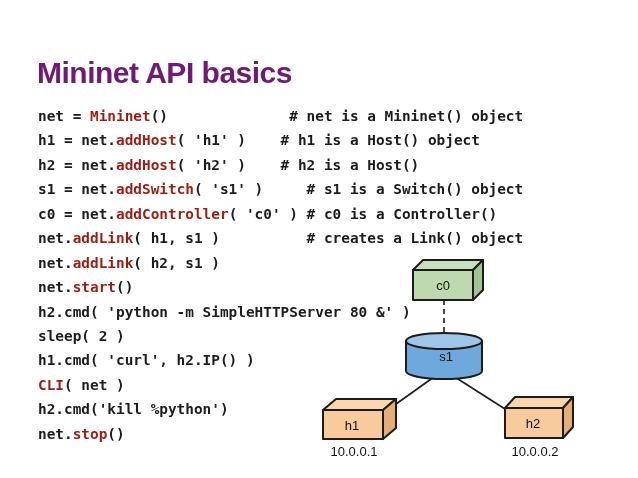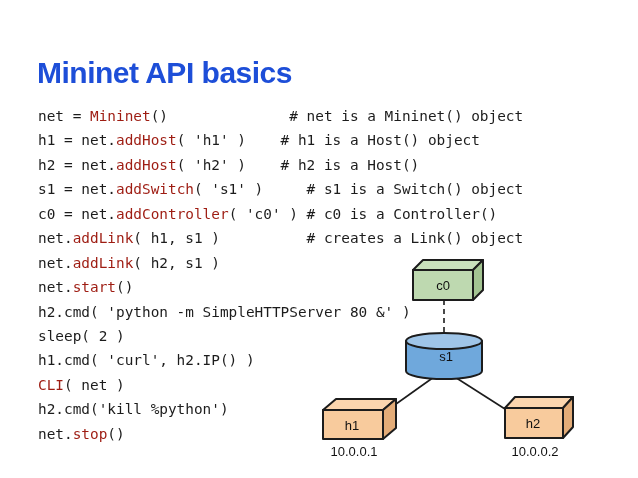--- a/index.html
+++ b/index.html
@@ -13,31 +13,31 @@
   }
   .slide-title {
     position: absolute;
     left: 37px;
     top: 56px;
     margin: 0;
     font-family: "Liberation Sans", sans-serif;
     font-size: 30px;
     font-weight: bold;
     letter-spacing: -0.5px;
-    color: #1d4ed8;
+    color: #701a75;
     white-space: nowrap;
   }
   .code-block {
     position: absolute;
     left: 38px;
     top: 104px;
     margin: 0;
     font-family: "DejaVu Sans Mono", monospace;
     font-size: 14.4px;
-    font-weight: normal;
+    font-weight: bold;
     line-height: 24.45px;
     white-space: pre;
   }
   .code-line { height: 24.45px; }
   .diagram-svg {
     position: absolute;
     left: 300px;
     top: 250px;
   }
   .outlined { stroke: #1c1c1c; stroke-width: 2; stroke-linejoin: round; }

